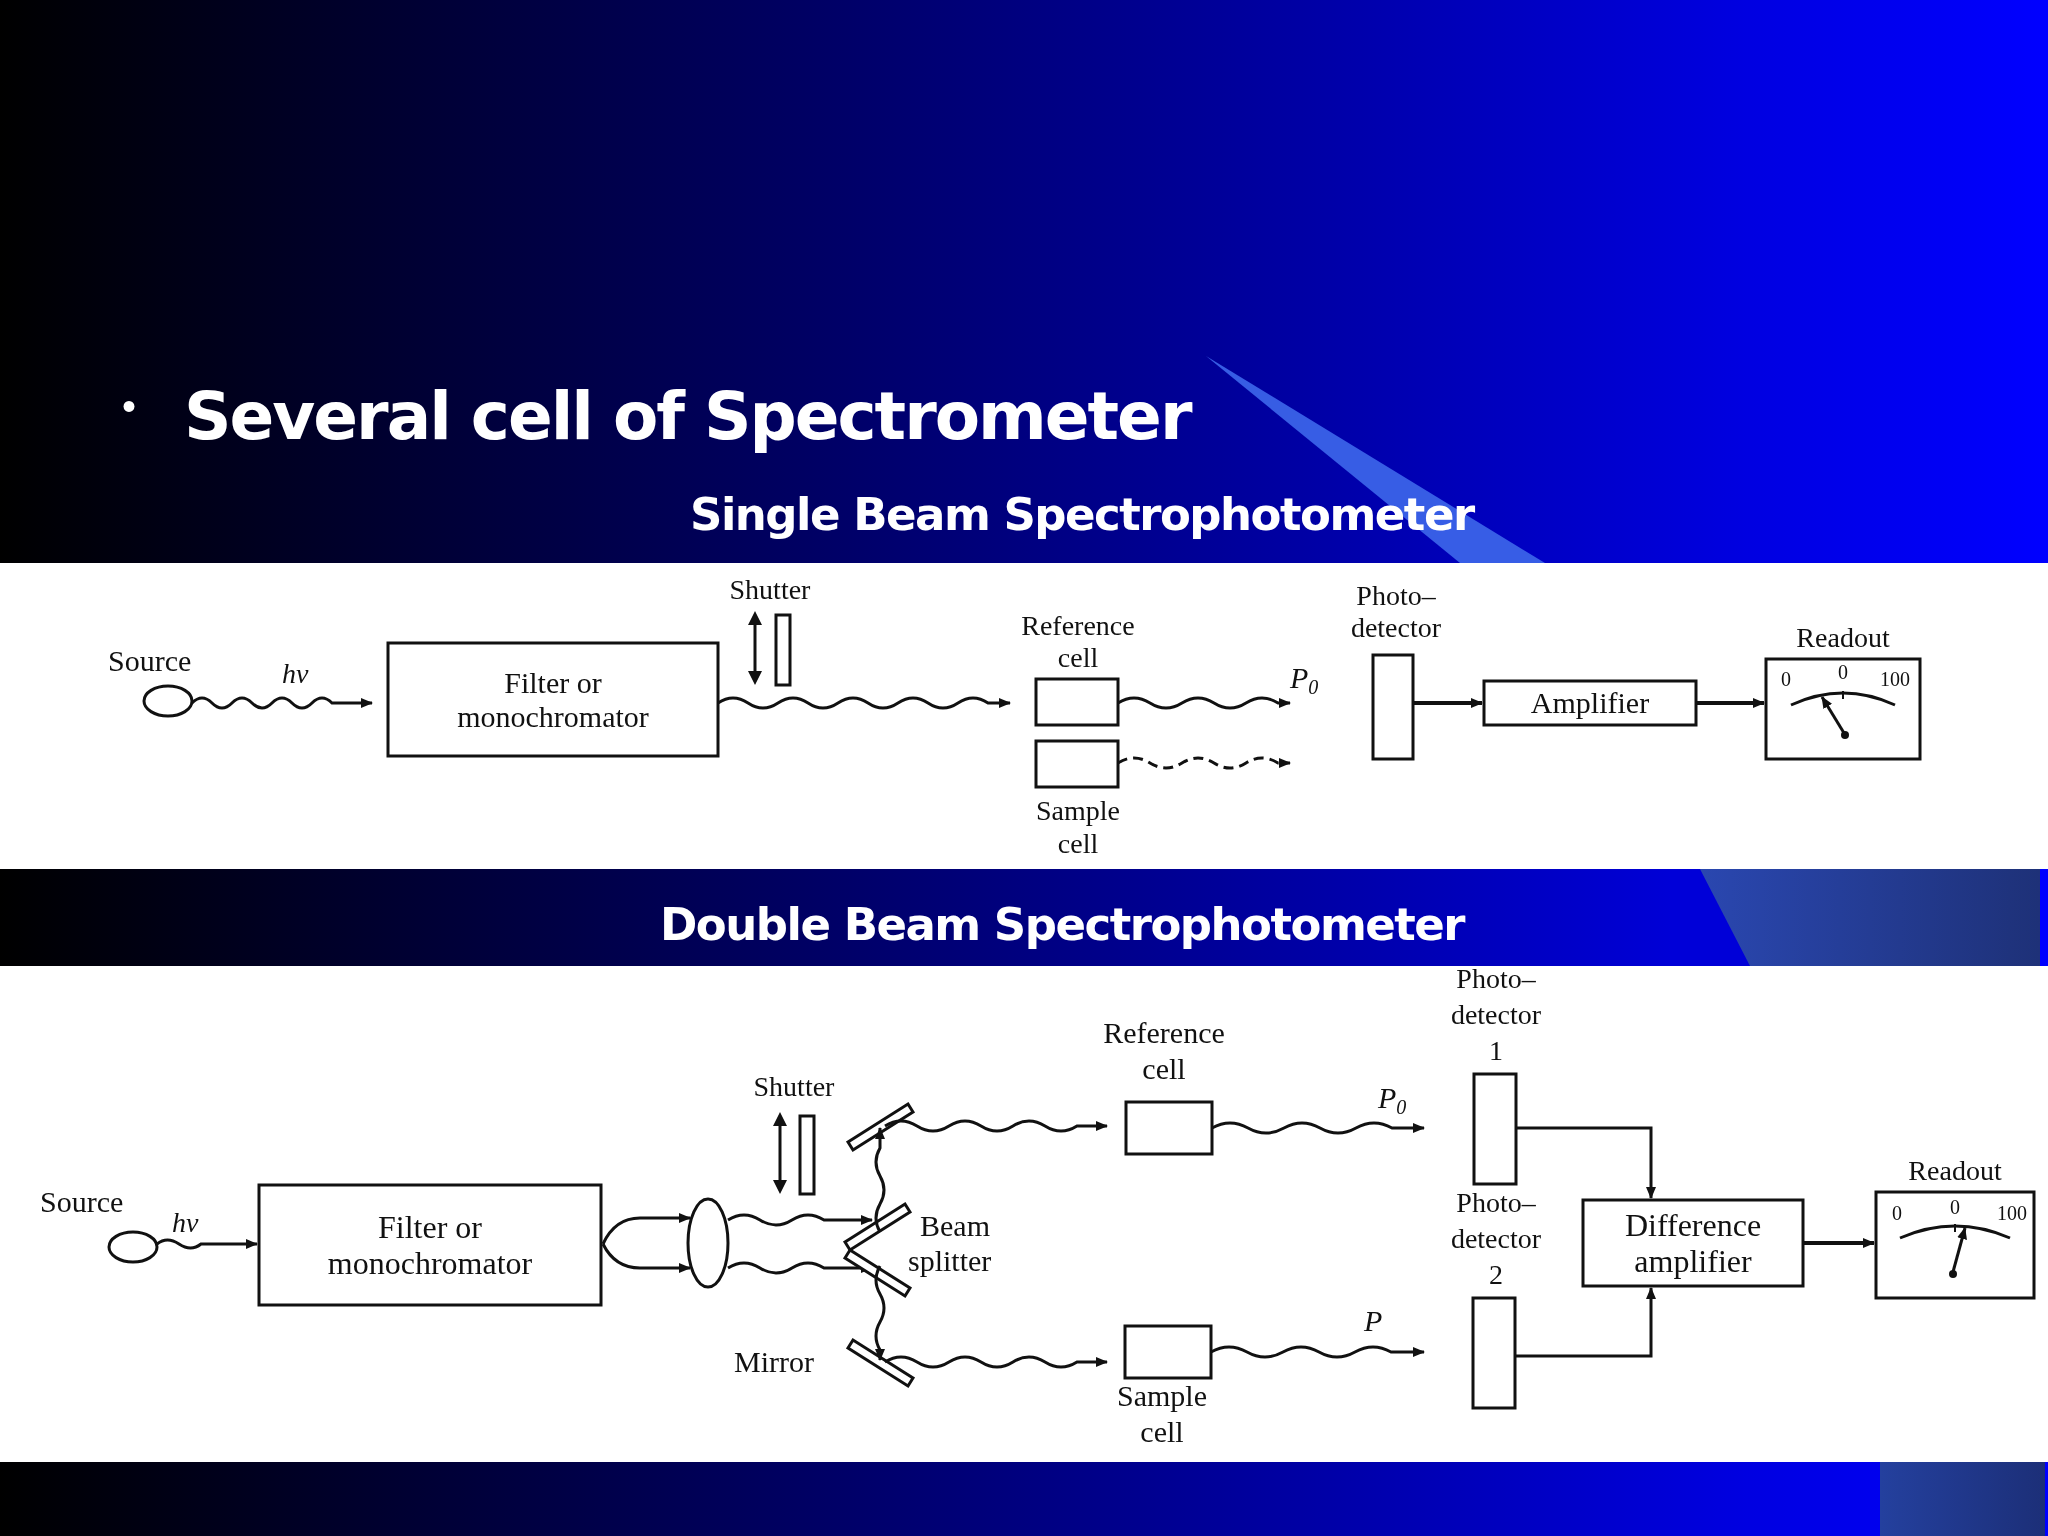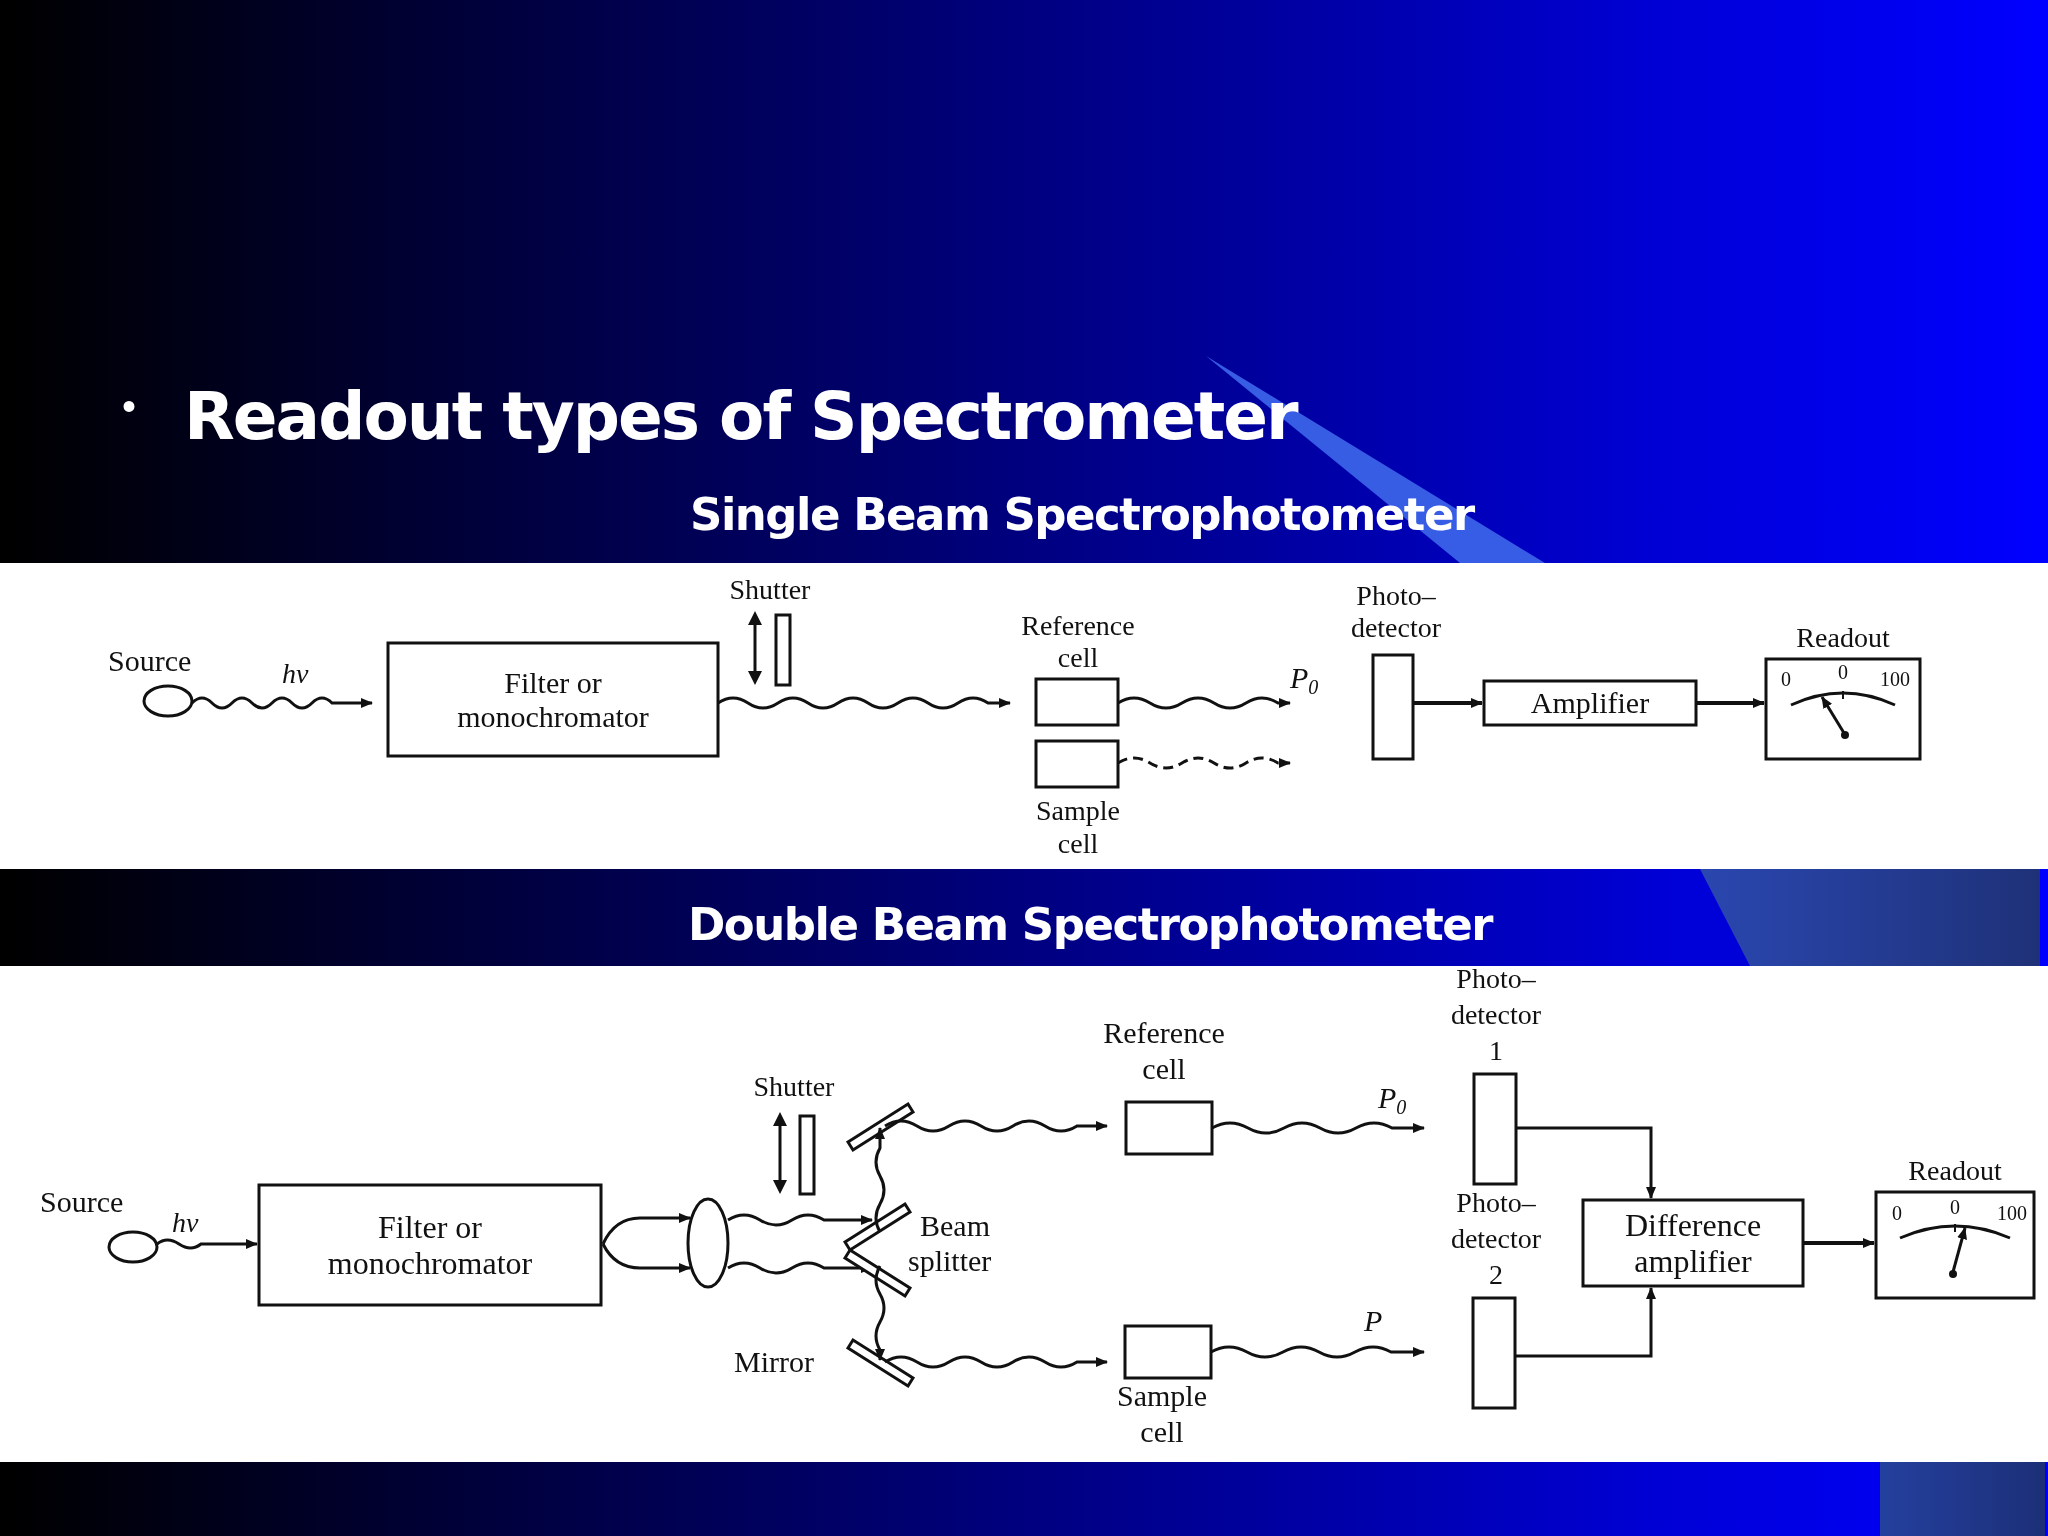--- a/index.html
+++ b/index.html
@@ -9,21 +9,21 @@
   .slide{position:absolute;inset:0;}
   .streak{position:absolute;left:0;top:0;width:2048px;height:600px;pointer-events:none;}
   .title{position:absolute;left:174px;top:208px;font-size:100px;color:#f7c870;
     font-family:"Liberation Sans",sans-serif;letter-spacing:-1px;
     text-shadow:4px 4px 0 #1a1a1a;white-space:nowrap;}
   .bullet-row{position:absolute;left:122px;top:378px;display:flex;align-items:flex-start;}
   .bullet-dot{color:#fff;font-size:40px;margin-right:48px;margin-top:6px;}
   .bullet-text{color:#fff;font-size:66px;font-weight:bold;font-family:"DejaVu Sans",sans-serif;letter-spacing:-2px;}
   .caption{position:absolute;color:#fff;font-weight:bold;font-size:45px;font-family:"DejaVu Sans",sans-serif;letter-spacing:-1.5px;white-space:nowrap;}
   .cap1{left:690px;top:488px;text-align:center;}
-  .cap2{left:688px;top:898px;}
+  .cap2{left:660px;top:898px;}
   .panel{position:absolute;left:0;width:2048px;background:#ffffff;}
   .panel1{top:563px;height:306px;}
   .panel2{top:966px;height:496px;}
   .band-accent{position:absolute;}
   .band1{left:1700px;top:869px;width:340px;height:97px;background:linear-gradient(90deg,#2a47b0,#1e3178);clip-path:polygon(0 0,100% 0,100% 100%,50px 100%);}
   .band-blue{position:absolute;left:1670px;top:869px;width:370px;height:97px;background:#0000d8;z-index:-1;}
   .foot-accent{position:absolute;left:1880px;top:1462px;width:165px;height:74px;background:linear-gradient(90deg,#24409e,#1c2f78);}
   svg text{font-family:"Liberation Serif",serif;fill:#111;}
 </style>
 </head>
@@ -31,21 +31,21 @@
 
 <div class="slide">
 
   <svg class="streak" viewBox="0 0 2048 600">
     <polygon points="1206,356 1545,563 1460,563" fill="#3a62e8" opacity="0.95"></polygon>
   </svg>
 
 
   <div class="bullet-row">
     <span class="bullet-dot">•</span>
-    <span class="bullet-text">Readout types of Spectrometer</span>
+    <span class="bullet-text">Several cell of Spectrometer</span>
   </div>
 
   <div class="caption cap1">Single Beam Spectrophotometer</div>
 
   <div class="panel panel1">
     <svg width="2048" height="306" viewBox="0 0 2048 306">
       <defs>
         <marker id="ah" markerWidth="12" markerHeight="10" refX="11" refY="5" orient="auto" markerUnits="userSpaceOnUse">
           <path d="M0,0 L12,5 L0,10 Z" fill="#111"></path>
         </marker>

